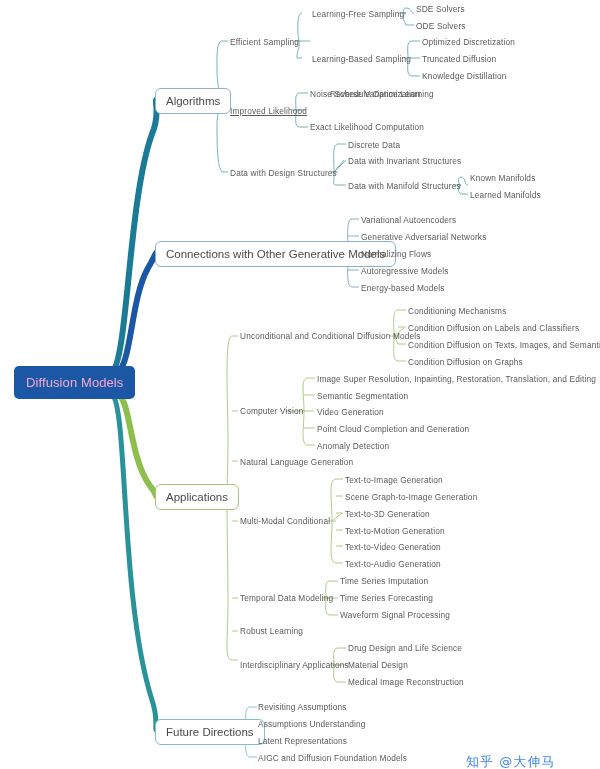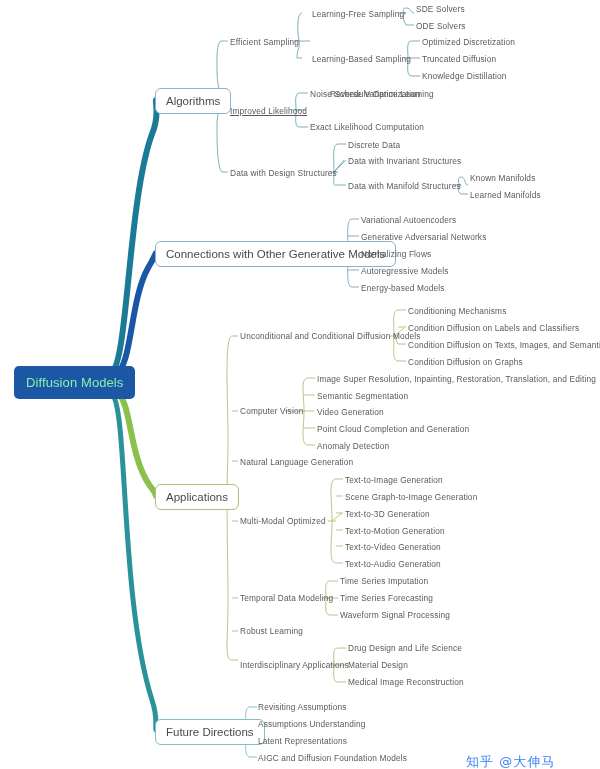--- a/index.html
+++ b/index.html
@@ -9,21 +9,21 @@
     font-family:"Liberation Sans","DejaVu Sans",sans-serif;
     overflow:hidden;
     position:relative;
   }
   #canvas{position:absolute;inset:0;width:600px;height:769px;}
   svg#wires{position:absolute;left:0;top:0;width:600px;height:769px;}
   .node{position:absolute;box-sizing:border-box;white-space:nowrap;}
 
   
   .root{
-    background:#1b57a5;color:#86efac;
+    background:#1b57a5;color:#f9a8d4;
     border-radius:5px;
     font-size:13px;
     padding:9px 12px;
     letter-spacing:.1px;
   }
   
   .l1{
     background:#ffffff;
     border:1px solid #9fb6c9;
     border-radius:6px;
@@ -202,21 +202,21 @@
   <div class="node t" style="left:361px;top:267px;">Autoregressive Models</div>
 
   <div class="node t" style="left:361px;top:284px;">Energy-based Models</div>
 
   <div class="node t mid" style="left:240px;top:332px;">Unconditional and Conditional Diffusion Models</div>
 
   <div class="node t mid" style="left:240px;top:407px;">Computer Vision</div>
 
   <div class="node t mid" style="left:240px;top:458px;">Natural Language Generation</div>
 
-  <div class="node t mid" style="left:240px;top:517px;">Multi-Modal Optimized</div>
+  <div class="node t mid" style="left:240px;top:517px;">Multi-Modal Conditional</div>
 
   <div class="node t mid" style="left:240px;top:594px;">Temporal Data Modeling</div>
 
   <div class="node t mid" style="left:240px;top:627px;">Robust Learning</div>
 
   <div class="node t mid" style="left:240px;top:661px;">Interdisciplinary Applications</div>
 
   <div class="node t" style="left:408px;top:307px;">Conditioning Mechanisms</div>
 
   <div class="node t" style="left:408px;top:324px;">Condition Diffusion on Labels and Classifiers</div>

